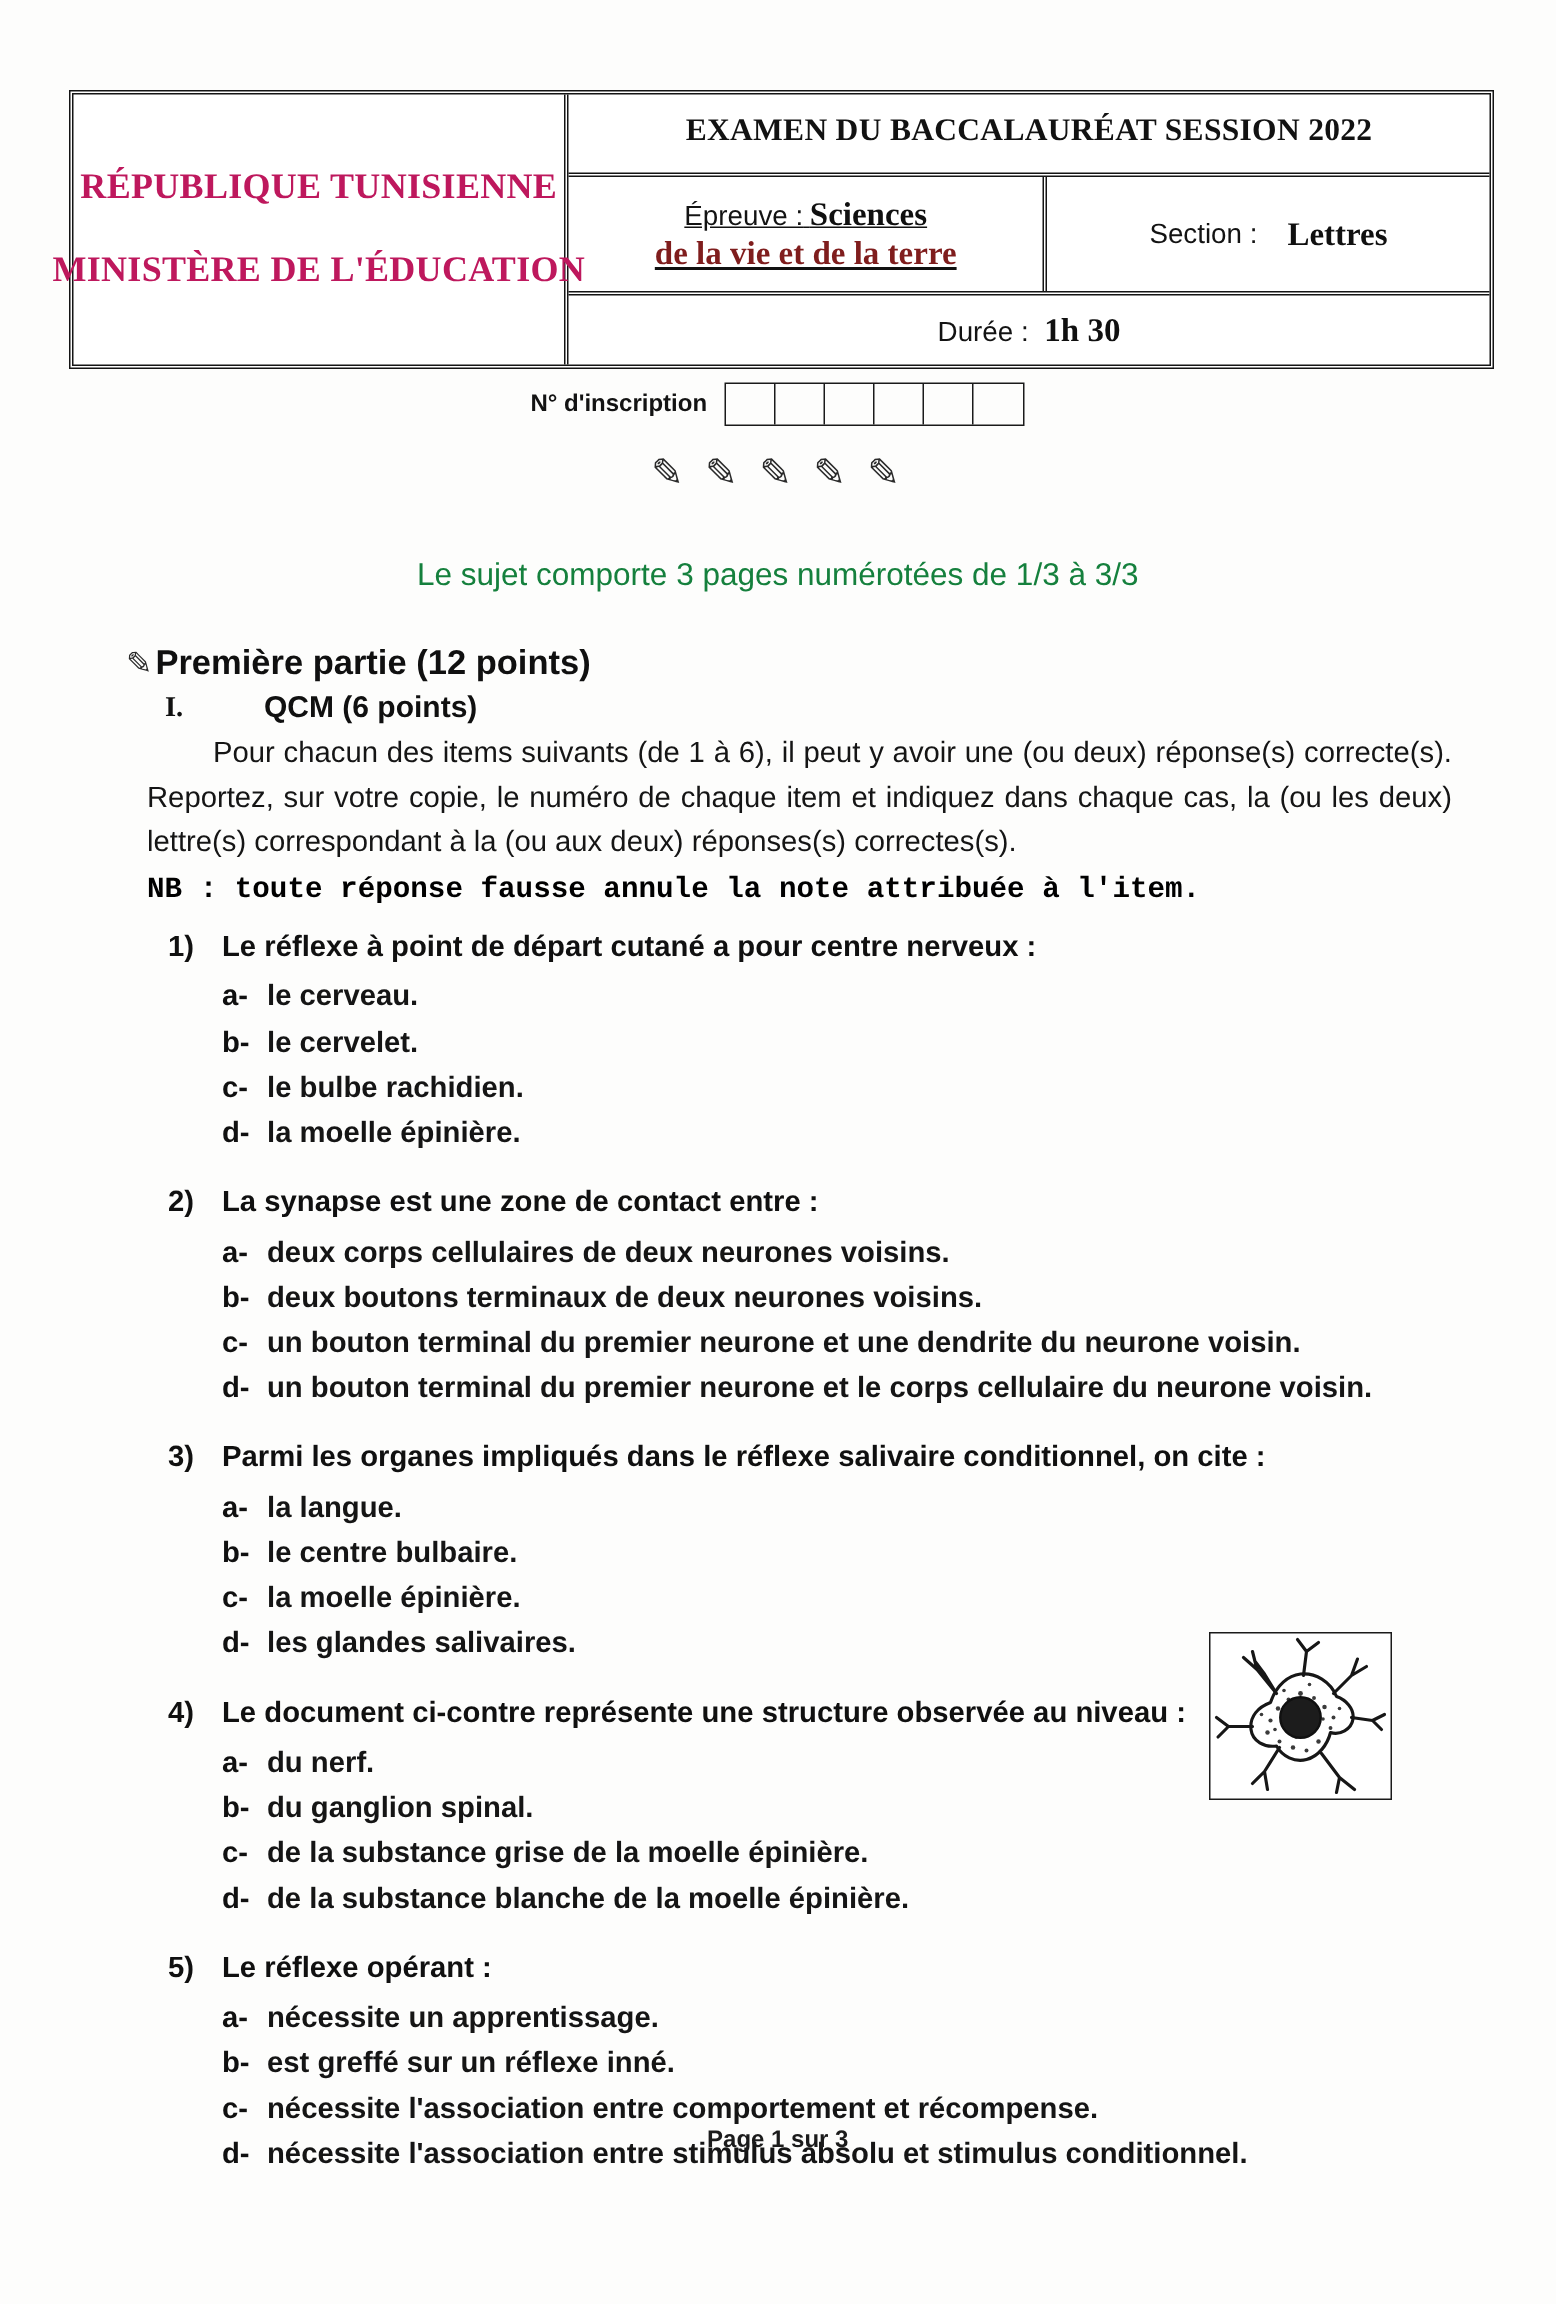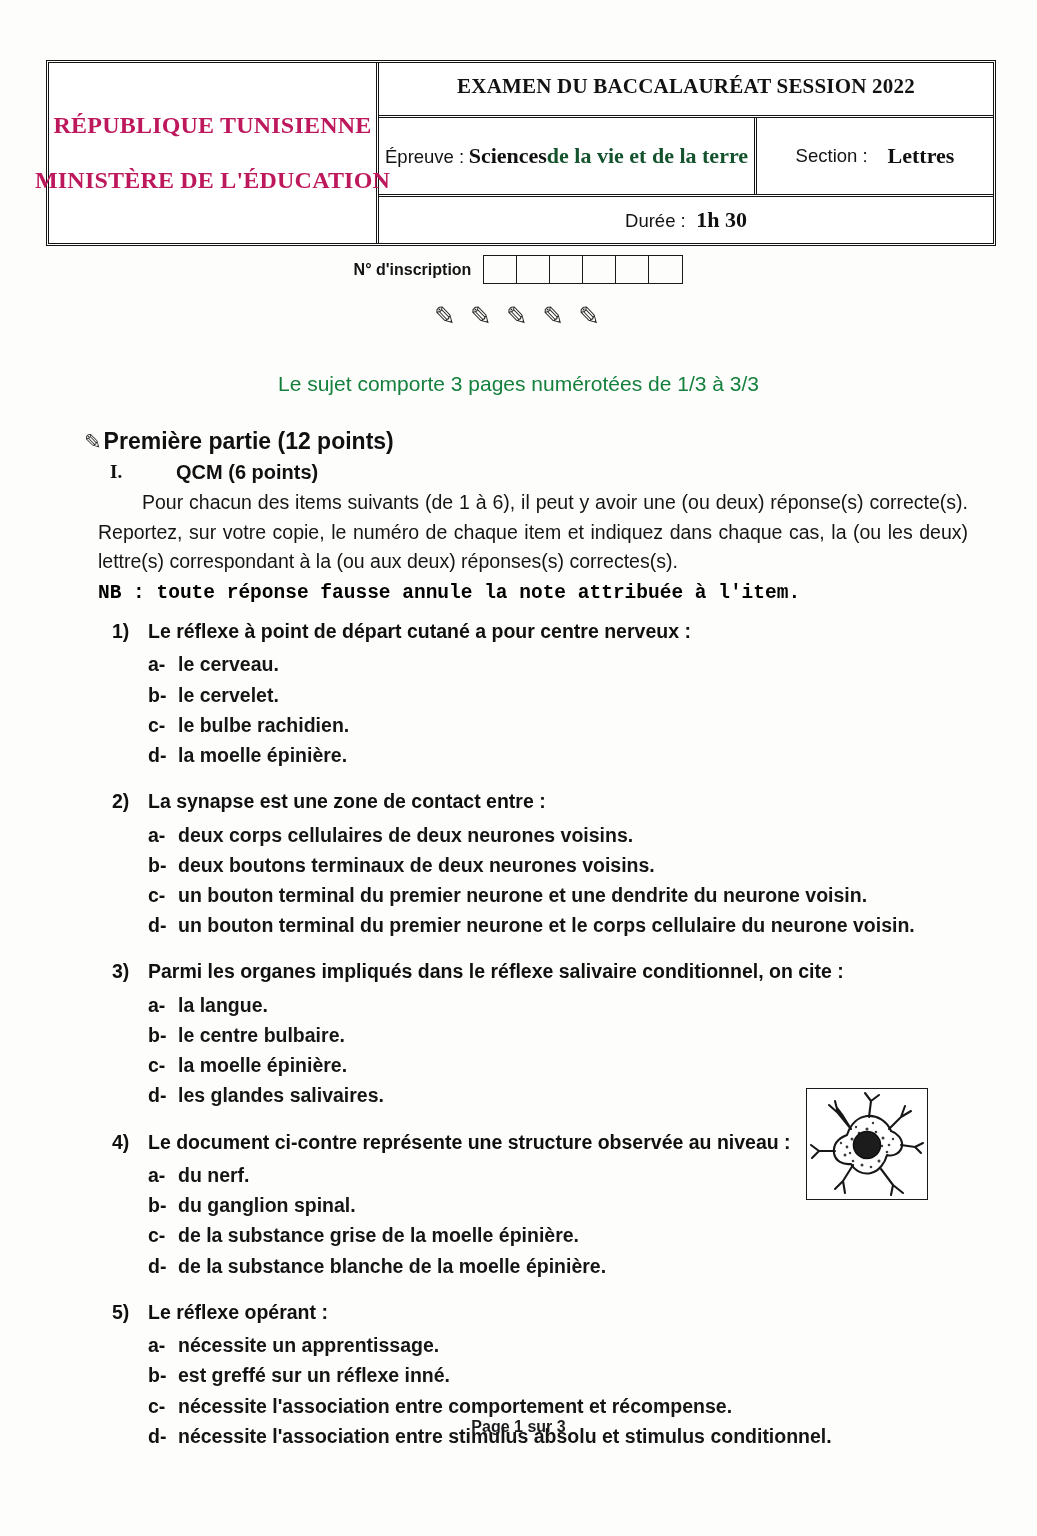--- a/index.html
+++ b/index.html
@@ -76,25 +76,26 @@
   .hr-row-mid {
     display: flex;
     border-bottom: 3px double #141414;
     min-height: 76px;
   }
   .cell-epreuve {
     flex: 1 1 52%;
     border-right: 3px double #141414;
     box-sizing: border-box;
     display: flex;
-    flex-direction: row;
-    justify-content: space-between;
+    flex-direction: column;
+    justify-content: center;
     align-items: center;
     padding: 7px 6px;
     text-align: center;
+    text-decoration: underline;
   }
   .cell-section {
     flex: 1 1 48%;
     box-sizing: border-box;
     display: flex;
     justify-content: center;
     align-items: center;
     padding: 7px 6px;
     text-align: left;
   }
@@ -110,21 +111,21 @@
     font-size: 22px;
     color: #101010;
   }
   .epreuve-l1 { white-space: nowrap; line-height: 1.18; }
   .epreuve-l2 {
     font-family: "Liberation Serif", serif;
     font-weight: bold;
     font-size: 22px;
     white-space: nowrap;
     line-height: 1.18;
-    color: #14532d;
+    color: #7f1d1d;
   }
   .hr-row-bot {
     text-align: center;
     padding: 10px 6px 10px;
     white-space: nowrap;
   }
 
   
   .inscription-row {
     position: absolute;

